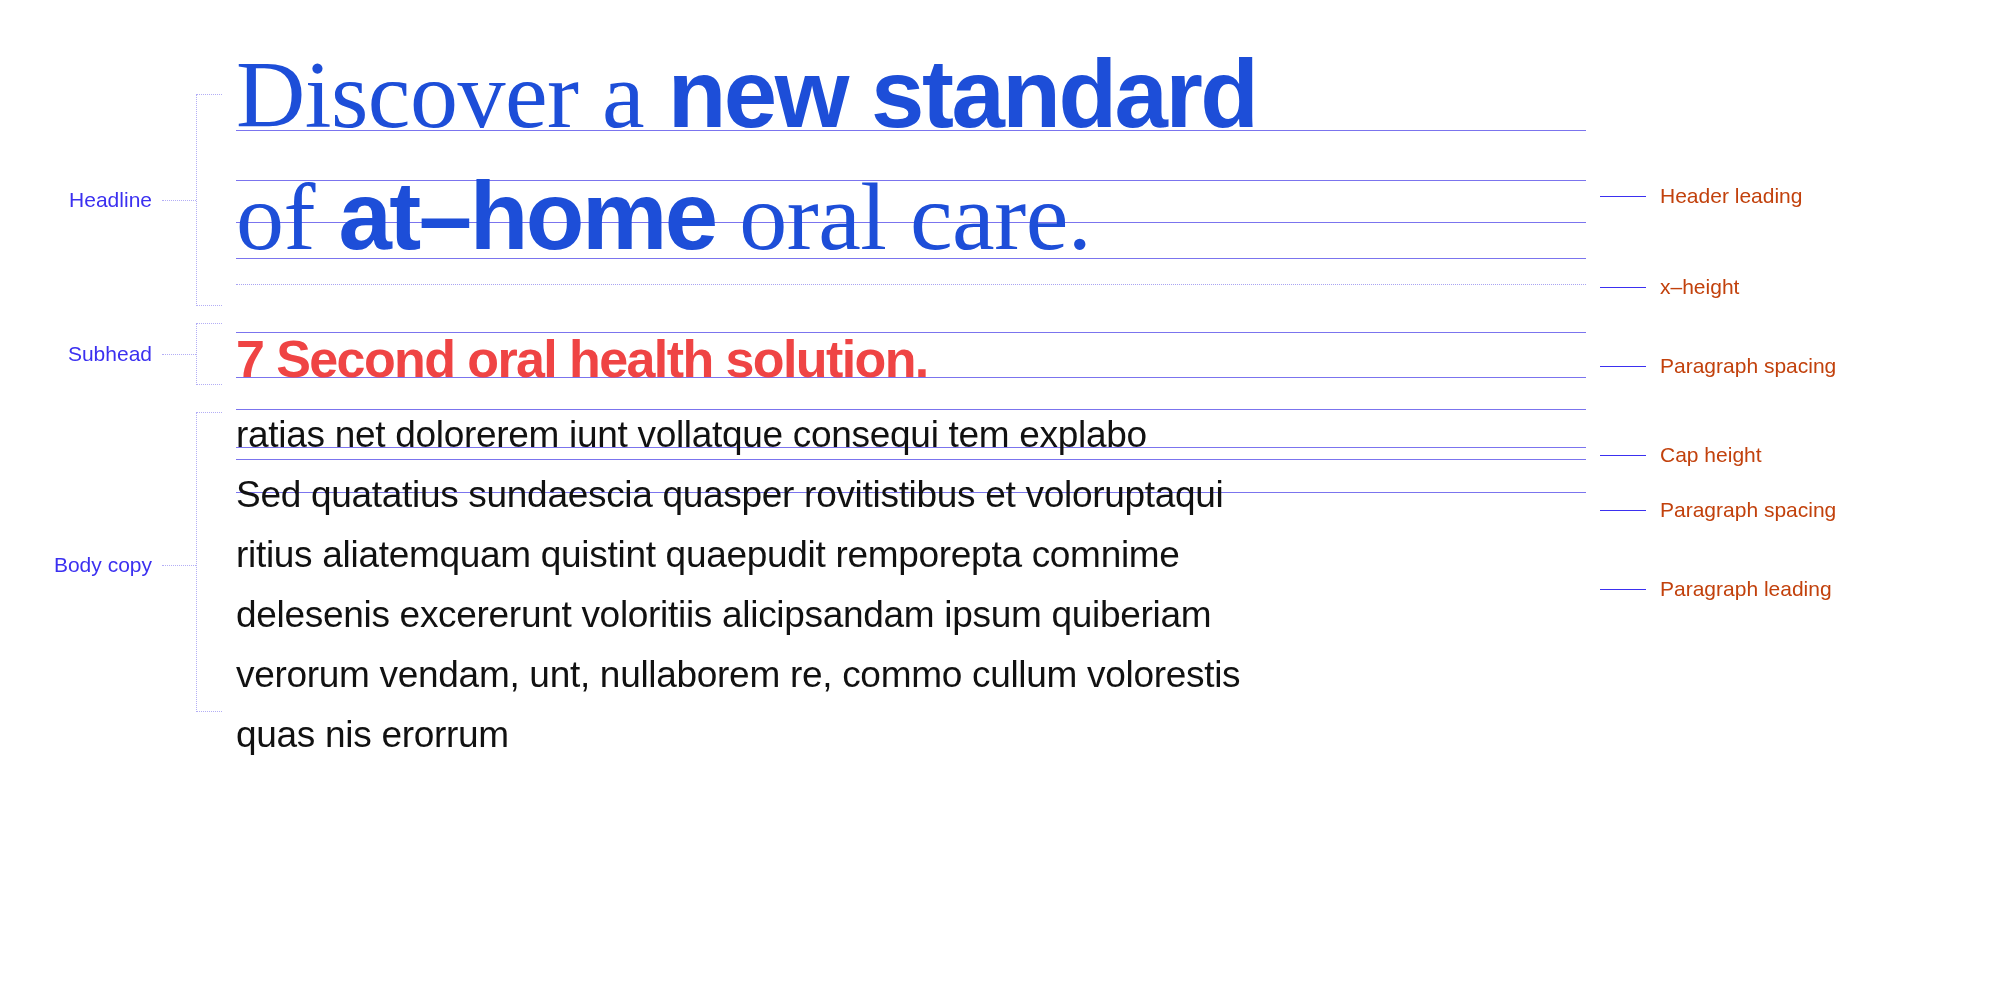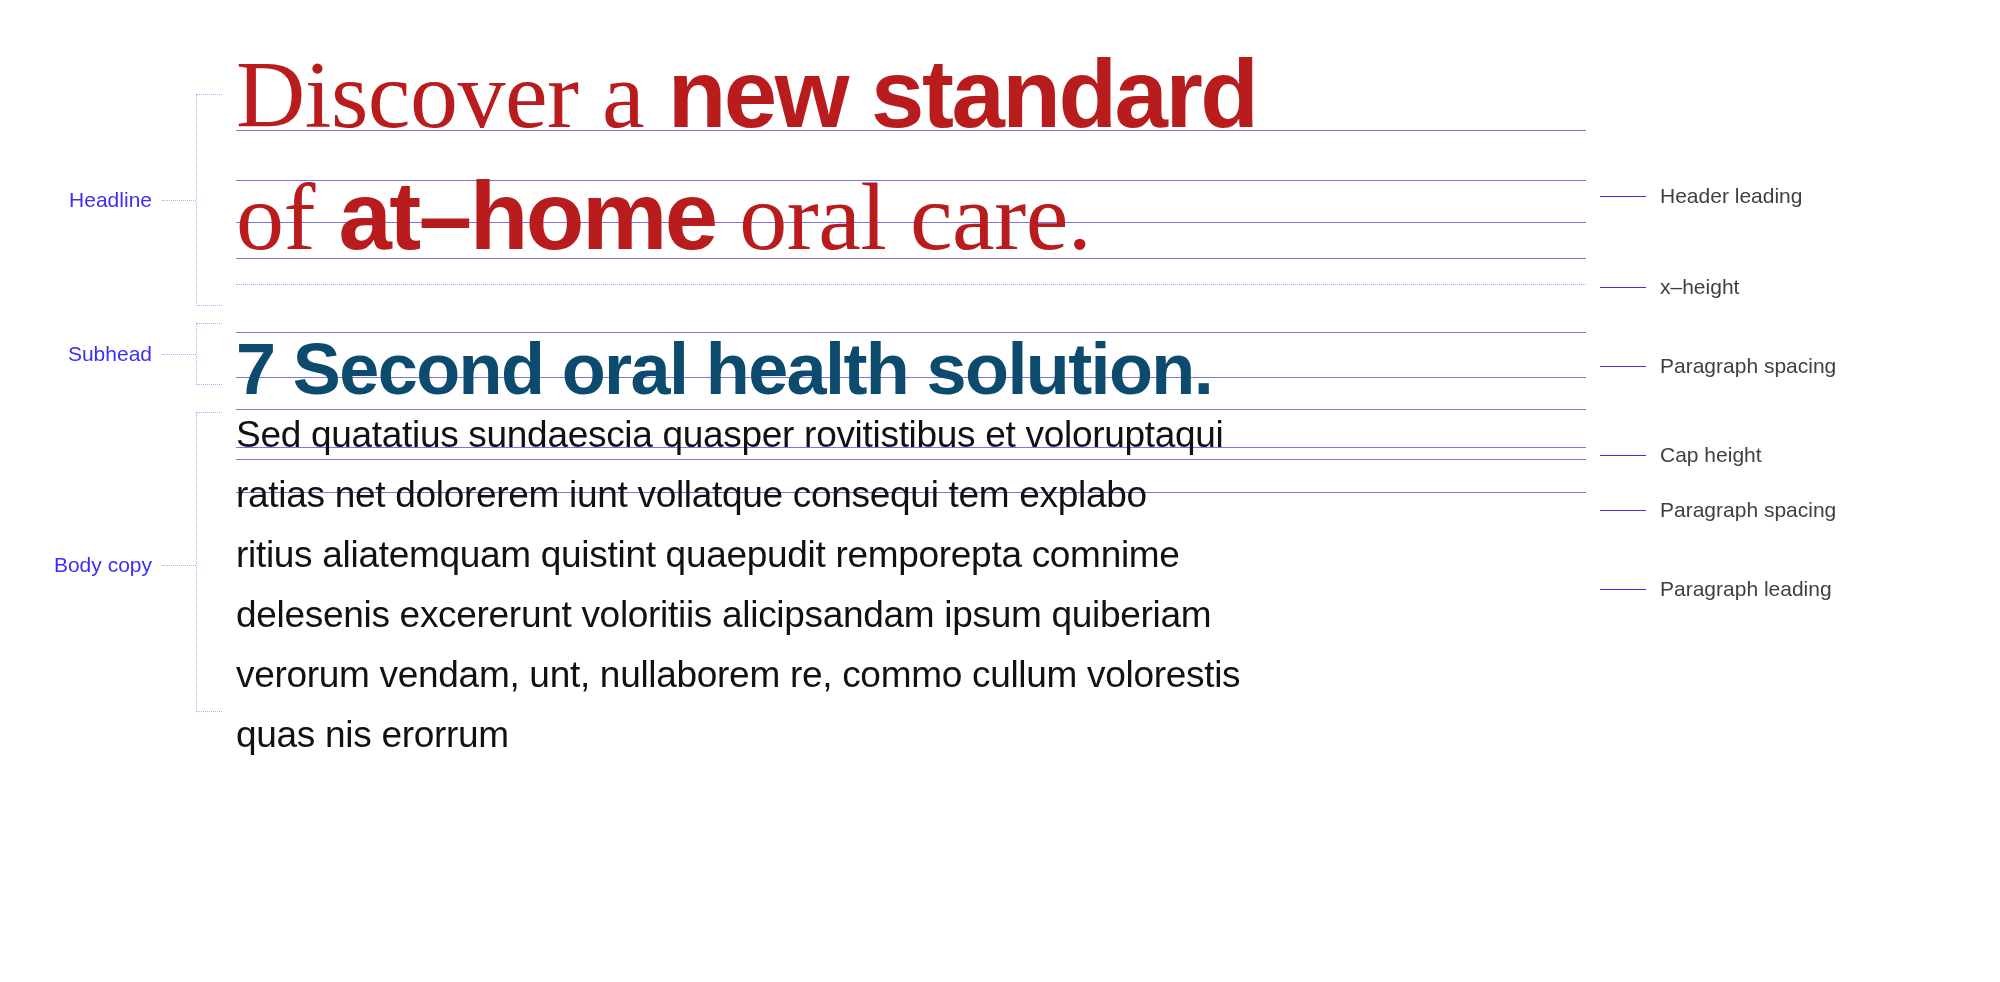--- a/index.html
+++ b/index.html
@@ -53,56 +53,56 @@
     gap:14px;
     transform:translateY(-50%);
     white-space:nowrap;
   }
   .anno .dash {
     width:46px; height:0;
     border-top:1.6px solid #3b30f0;
     flex:0 0 auto;
   }
   .anno .anno-label {
-    color:#404040;
+    color:#c2410c;
     font-size:21px;
     font-family:"Liberation Sans", sans-serif;
   }
 
   
   .specimen { position:absolute; left:236px; top:0; width:1340px; height:982px; }
 
   .headline {
     position:absolute;
     left:0;
     font-size:96px;
     line-height:1;
-    color:#b91c1c;
+    color:#1d4ed8;
     white-space:nowrap;
     letter-spacing:-0.5px;
   }
   .headline .serif {
     font-family:"Liberation Serif", serif;
     font-weight:400;
   }
   .headline .sans-bold {
     font-family:"Liberation Sans", sans-serif;
     font-weight:700;
     letter-spacing:-2.5px;
   }
 
   .subhead {
     position:absolute;
     left:0;
     font-family:"Liberation Sans", sans-serif;
     font-weight:700;
-    font-size:72px;
+    font-size:52px;
     line-height:1;
     letter-spacing:-1.6px;
-    color:#0c4a6e;
+    color:#ef4444;
     white-space:nowrap;
   }
 
   .bodycopy {
     position:absolute;
     left:0;
     width:1320px;
     font-family:"Liberation Sans", sans-serif;
     font-weight:400;
     font-size:37px;
@@ -181,22 +181,22 @@
       <span class="serif">Discover a </span><span class="sans-bold">new standard</span>
     </div>
 
     <div class="headline" style="top:168px;">
       <span class="serif">of </span><span class="sans-bold">at–home</span><span class="serif"> oral care.</span>
     </div>
 
     <div class="subhead" style="top:333px;">7 Second oral health solution.</div>
 
     <div class="bodycopy" style="top:405px;">
+      <span class="bline">ratias net dolorerem iunt vollatque consequi tem explabo</span>
       <span class="bline">Sed quatatius sundaescia quasper rovitistibus et voloruptaqui</span>
-      <span class="bline">ratias net dolorerem iunt vollatque consequi tem explabo</span>
       <span class="bline">ritius aliatemquam quistint quaepudit remporepta comnime</span>
       <span class="bline">delesenis excererunt voloritiis alicipsandam ipsum quiberiam</span>
       <span class="bline">verorum vendam, unt, nullaborem re, commo cullum volorestis</span>
       <span class="bline">quas nis erorrum</span>
     </div>
 
   </div>
 </div>
 
 </body></html>

